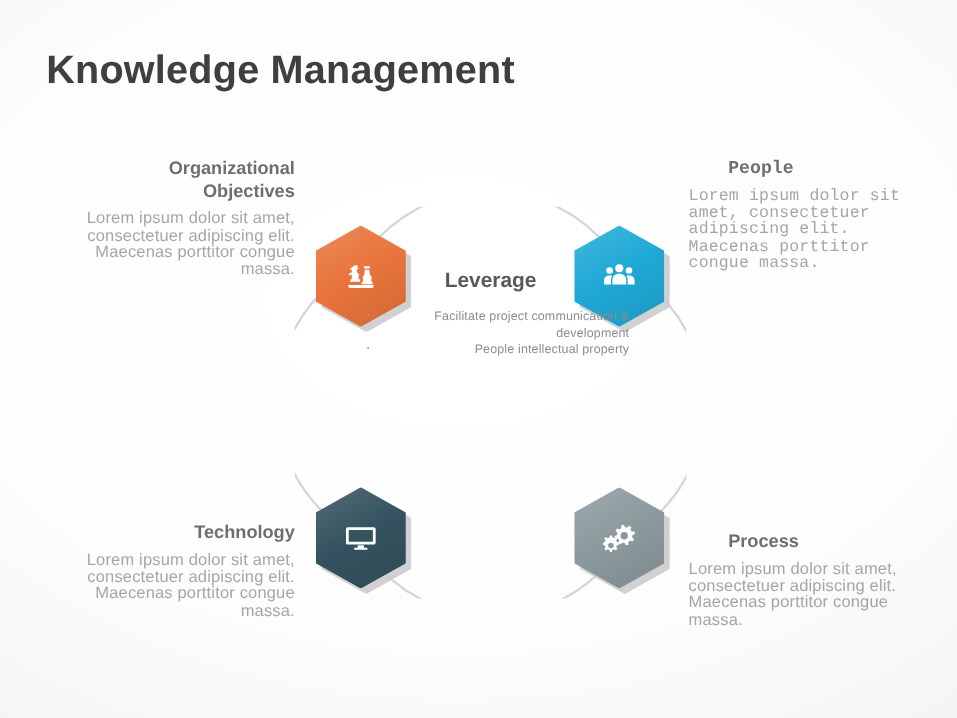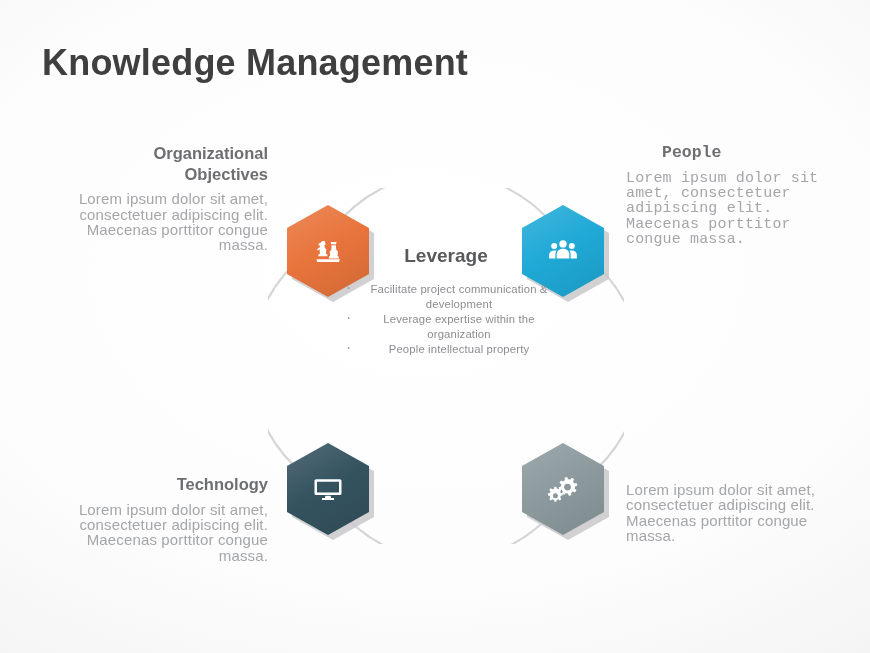--- a/index.html
+++ b/index.html
@@ -113,23 +113,23 @@
   }
   #center-title {
     font-size: 19px;
     font-weight: bold;
     color: #58595b;
     line-height: 1.24;
     margin-bottom: 13px;
   }
   #center-bullets {
     list-style: none;
-    margin: 14px;
+    margin: 0;
     padding: 0 0 0 6px;
-    text-align: center;
+    text-align: right;
   }
   #center-bullets li {
     position: relative;
     padding-left: 20px;
     font-size: 11.3px;
     line-height: 15.2px;
     color: #8b8d90;
     letter-spacing: .15px;
   }
   #center-bullets li::before {
@@ -243,38 +243,38 @@
         </span>
       </div>
     </div>
 
     <div id="center-block">
       <div id="center-title">
         <div>Leverage</div>
       </div>
       <ul id="center-bullets">
         <li>Facilitate  project communication  &amp;  development</li>
-        <li>Leverage  expertise  within  the  organization</li>
         <li>People  intellectual  property</li>
       </ul>
     </div>
 
     <div class="label-block" id="block-objectives">
       <div class="label-title">Organizational Objectives</div>
       <div class="label-body">Lorem ipsum  dolor sit amet, consectetuer adipiscing  elit. Maecenas  porttitor congue massa.</div>
     </div>
 
     <div class="label-block" id="block-people">
       <div class="label-title">People</div>
       <div class="label-body">Lorem ipsum  dolor sit amet, consectetuer adipiscing  elit. Maecenas  porttitor congue massa.</div>
     </div>
 
     <div class="label-block" id="block-technology">
       <div class="label-title">Technology</div>
       <div class="label-body">Lorem ipsum  dolor sit amet, consectetuer adipiscing  elit. Maecenas  porttitor congue massa.</div>
     </div>
 
     <div class="label-block" id="block-process">
+      <div class="label-title">Process</div>
       <div class="label-body">Lorem ipsum  dolor sit amet, consectetuer adipiscing  elit. Maecenas  porttitor congue massa.</div>
     </div>
 
   </div>
 </div>
 
 </body></html>

